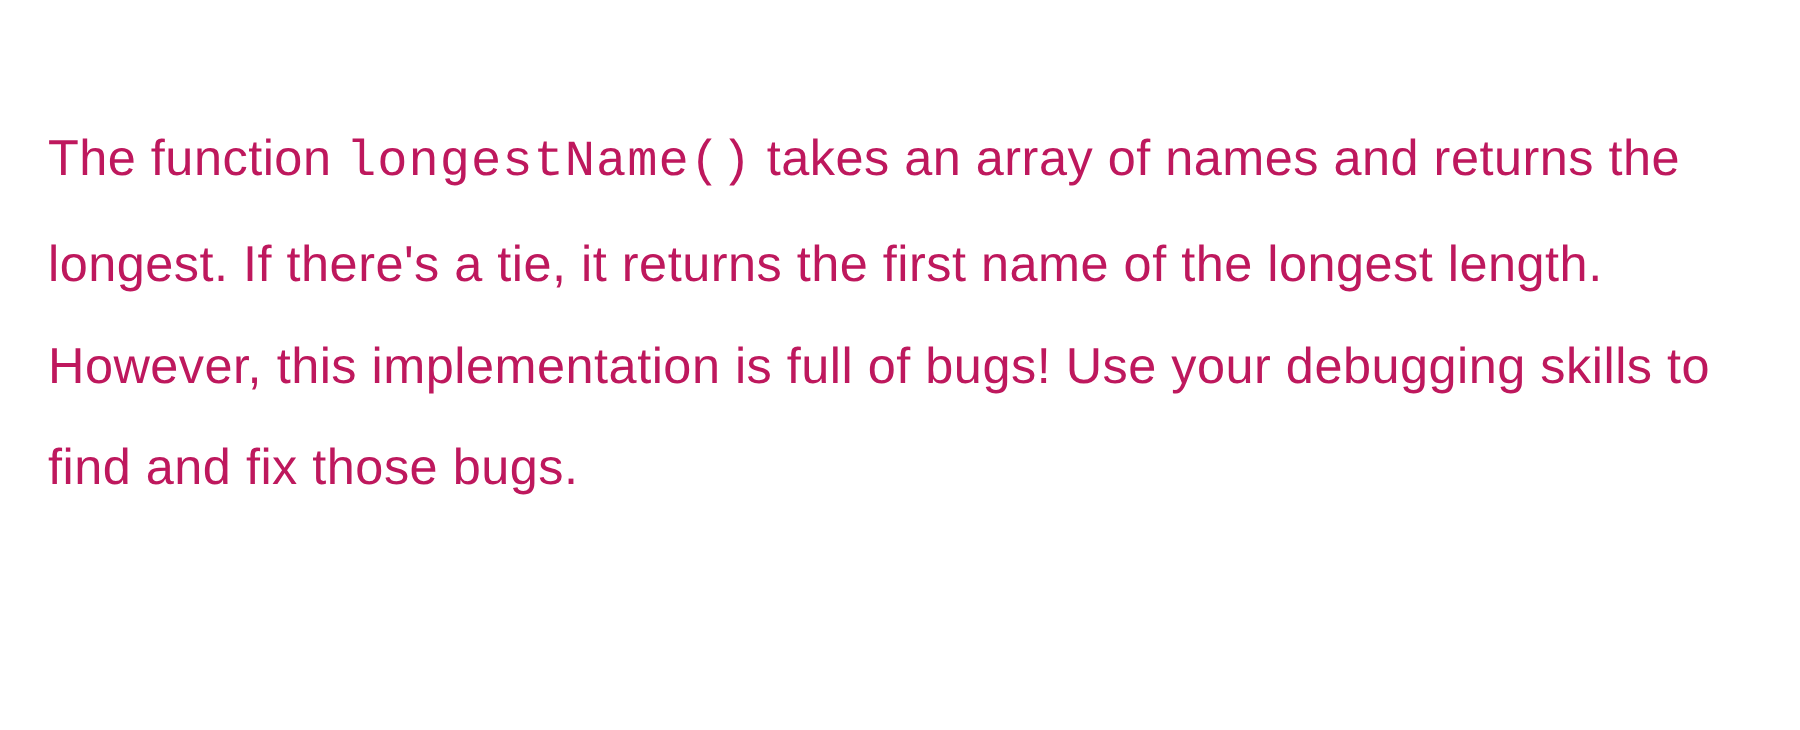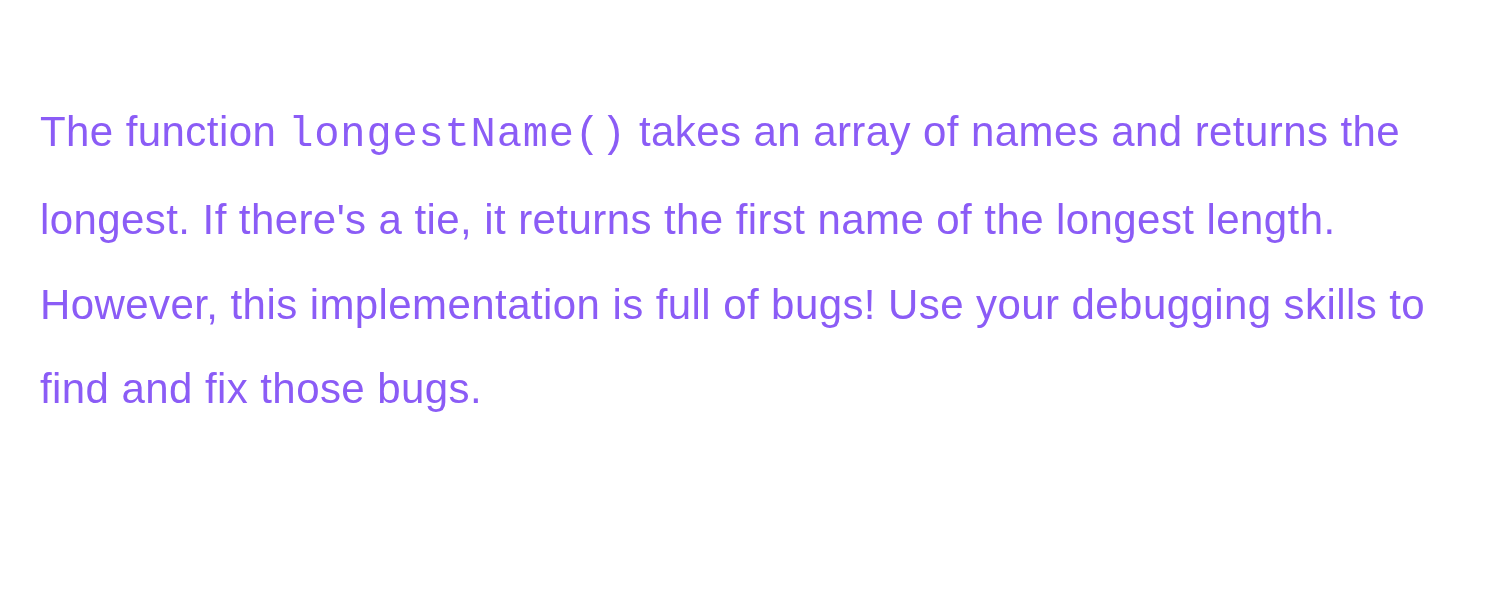--- a/index.html
+++ b/index.html
@@ -10,21 +10,21 @@
     body {
       width: 1500px;
       height: 608px;
       background: #ffffff;
       font-family: -apple-system, BlinkMacSystemFont, "Segoe UI", Helvetica, Arial, sans-serif;
       padding: 90px 40px 40px 40px;
     }
     .paragraph {
       font-size: 42px;
       line-height: 2.02;
-      color: #8b5cf6;
+      color: #be185d;
       letter-spacing: 0.01em;
     }
     .code {
       font-family: "Courier New", Courier, monospace;
       font-size: 42px;
       letter-spacing: 0.02em;
     }
   </style>
 </head>
 <body>

